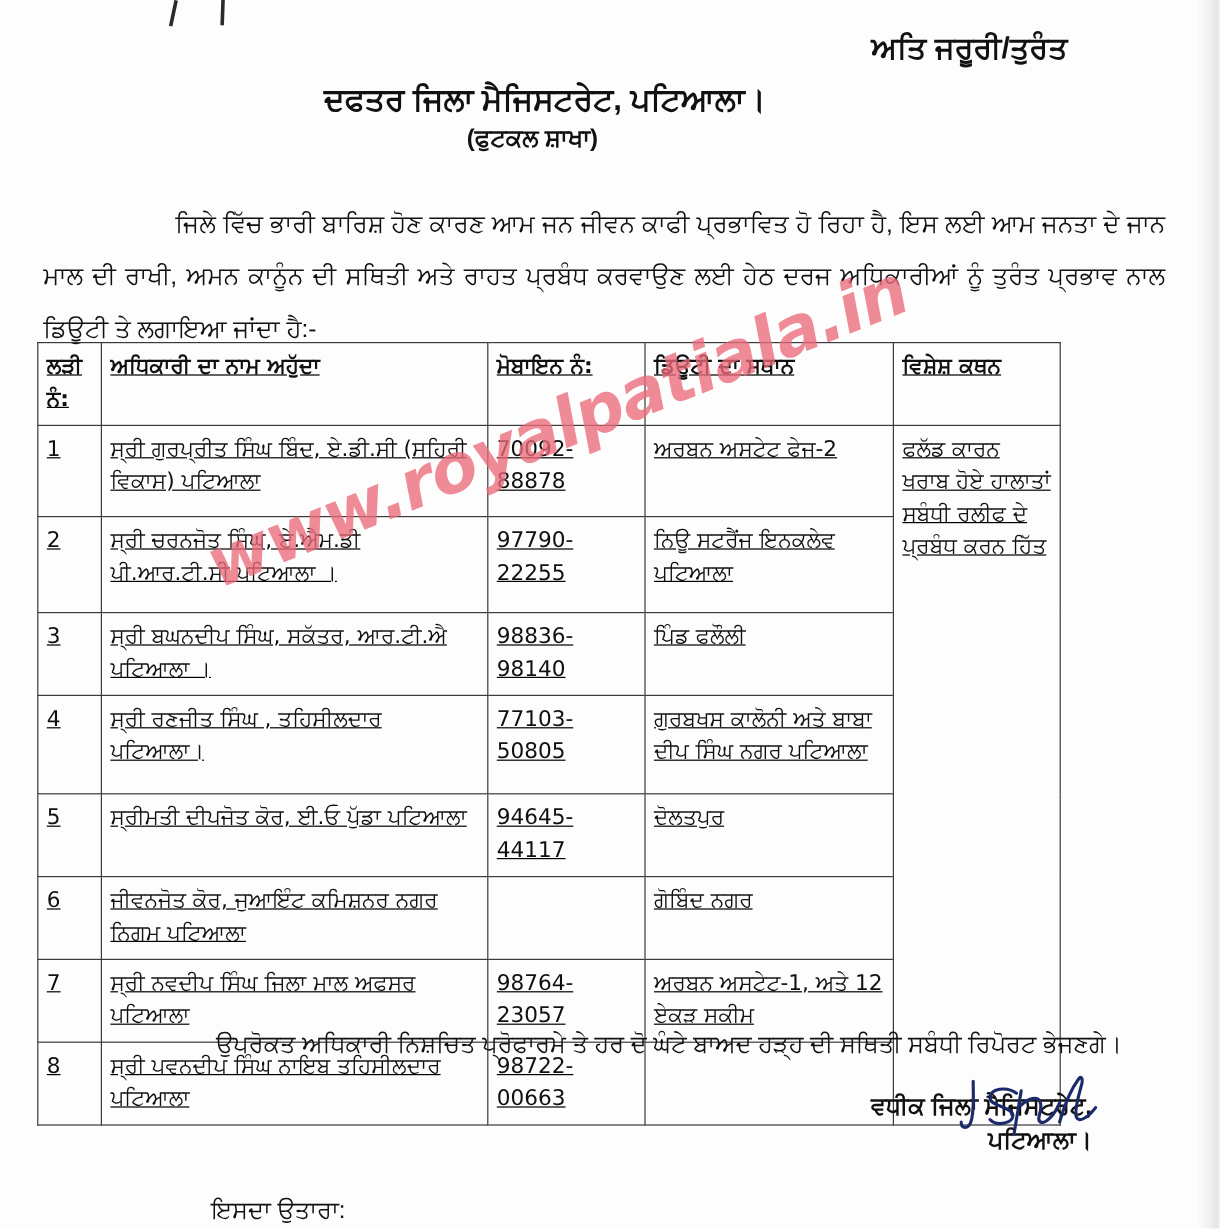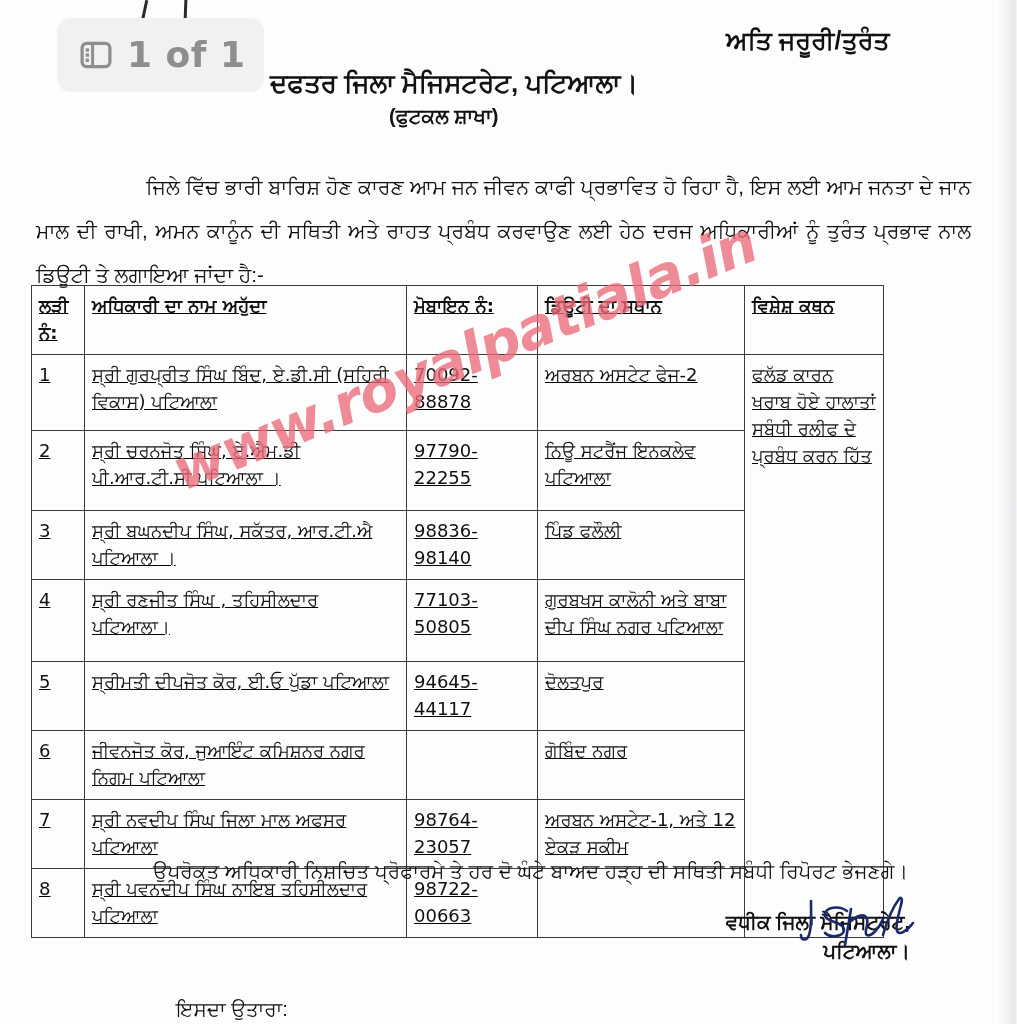--- a/index.html
+++ b/index.html
@@ -156,21 +156,21 @@
   tr.r3 td { height: 64px; }
   tr.r4 td { height: 82px; }
   tr.r5 td { height: 38px; }
   tr.r6 td { height: 62px; }
   tr.r7 td { height: 58px; }
   tr.r8 td { height: 60px; }
 
   
   #closing-line {
     position: absolute;
-    left: 153px; top: 860px;
+    left: 180px; top: 860px;
     font-size: 20px;
     white-space: nowrap;
   }
   #signature-mark {
     position: absolute;
     left: 795px; top: 895px;
     width: 130px; height: 52px;
     z-index: 3;
   }
   #signatory-title {
@@ -308,24 +308,14 @@
 
   <div class="doc-text" id="signatory-title">
     <div>ਵਧੀਕ ਜਿਲਾ ਮੈਜਿਸਟਰੇਟ,</div>
     <div>ਪਟਿਆਲਾ।</div>
   </div>
 
   <div class="doc-text" id="copy-to">ਇਸਦਾ ਉਤਾਰਾ:</div>
 
   <div id="watermark">www.royalpatiala.in</div>
 
-  <div id="page-badge">
-    <svg class="badge-icon" viewBox="0 0 24 24" xmlns="http://www.w3.org/2000/svg">
-      <rect x="2.2" y="3.8" width="19.6" height="16.4" rx="3.2" fill="none" stroke="#8e8e8e" stroke-width="2.3"></rect>
-      <line x1="9.6" y1="4.6" x2="9.6" y2="19.4" stroke="#8e8e8e" stroke-width="2.1"></line>
-      <rect x="4.7" y="7.3" width="2.4" height="2.4" rx="0.5" fill="#8e8e8e"></rect>
-      <rect x="4.7" y="10.9" width="2.4" height="2.4" rx="0.5" fill="#8e8e8e"></rect>
-      <rect x="4.7" y="14.5" width="2.4" height="2.4" rx="0.5" fill="#8e8e8e"></rect>
-    </svg>
-    <span class="badge-text">1 of 1</span>
-  </div>
 
 </div>
 
 </body></html>

